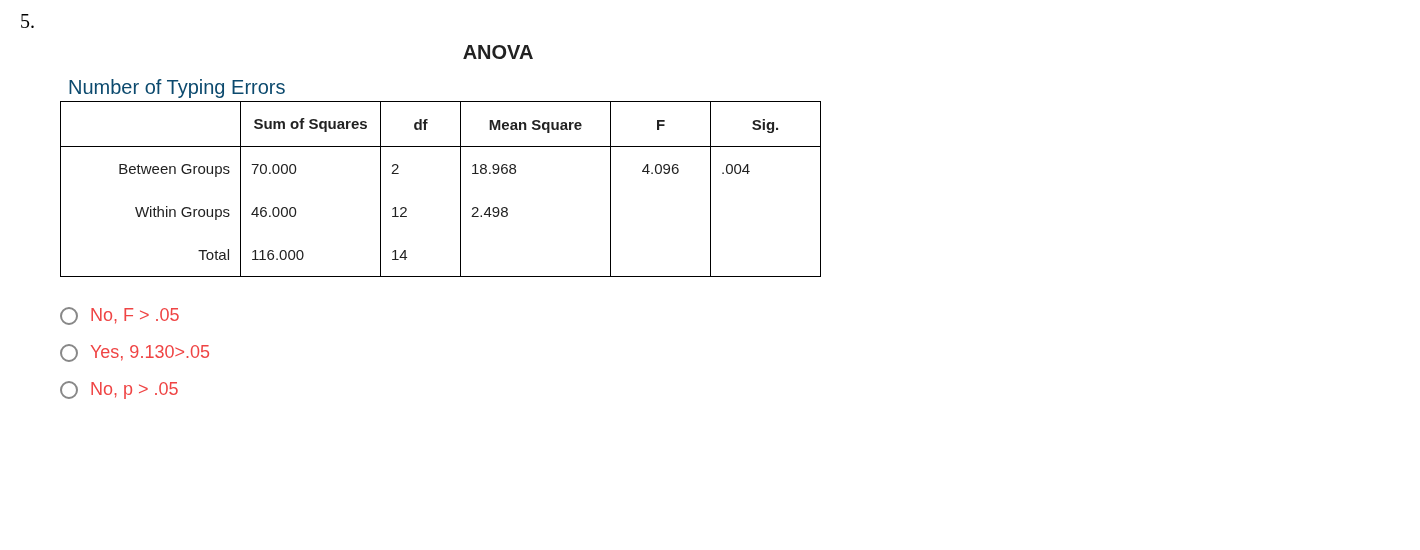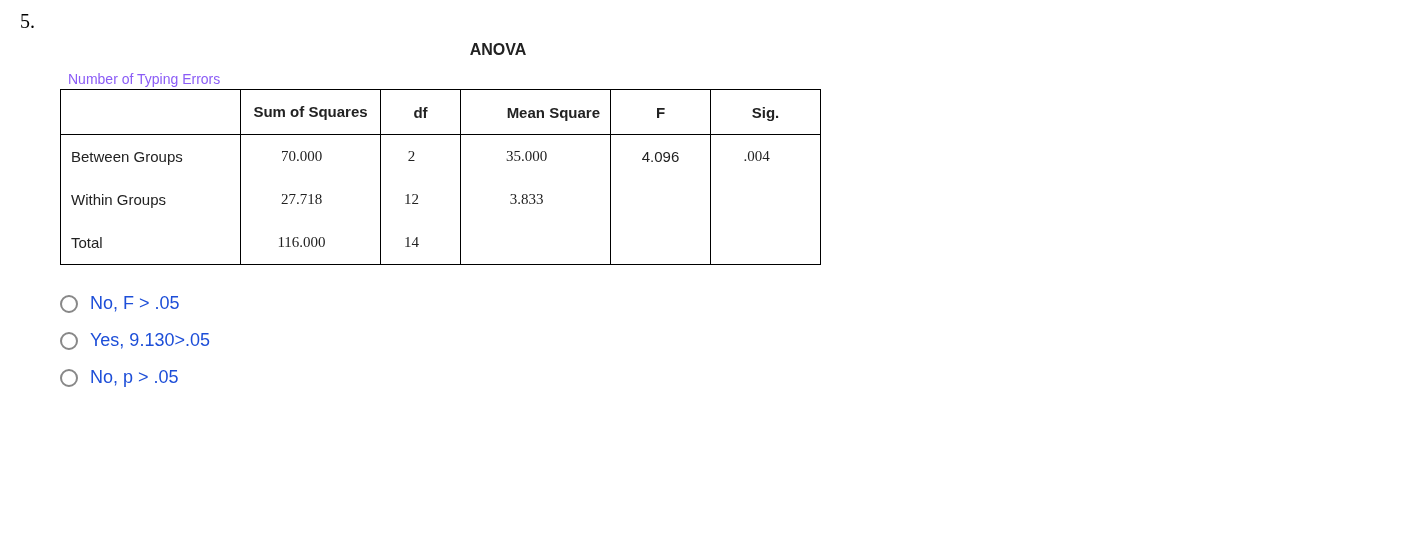--- a/index.html
+++ b/index.html
@@ -18,32 +18,32 @@
       display: flex;
       gap: 8px;
       margin-bottom: 8px;
     }
     .question-number {
       min-width: 24px;
     }
     .anova-title {
       font-family: Arial, Helvetica, sans-serif;
       font-weight: bold;
-      font-size: 16px;
+      font-size: 20px;
       text-align: center;
       width: 860px;
       margin: 6px 0 12px 48px;
       color: #222;
     }
     .table-label {
       font-family: Arial, Helvetica, sans-serif;
-      font-size: 14px;
+      font-size: 20px;
       margin-left: 48px;
       margin-bottom: 2px;
-      color: #8b5cf6;
+      color: #0c4a6e;
     }
     table.anova {
       border-collapse: collapse;
       margin-left: 40px;
       font-family: Arial, Helvetica, sans-serif;
       font-size: 15px;
       color: #222;
       filter: blur(0.3px);
     }
     table.anova th, table.anova td {
@@ -51,33 +51,32 @@
       padding: 13px 10px;
       text-align: center;
       vertical-align: middle;
     }
     table.anova th.rowhead-empty {
       width: 180px;
       border-top: 1.5px solid #000;
       border-left: 1.5px solid #000;
     }
     table.anova td.rowlabel {
-      text-align: left;
+      text-align: right;
       padding-left: 10px;
       width: 180px;
     }
     table.anova .col-ss { width: 140px; }
     table.anova .col-df { width: 80px; }
-    table.anova .col-ms { width: 150px; text-align: right; }
+    table.anova .col-ms { width: 150px; }
     table.anova .col-f  { width: 100px; }
     table.anova .col-sig{ width: 110px; margin-left: 20px; }
     table.anova td.num {
-      text-align: center;
+      text-align: left;
       padding-right: 28px;
-      font-family: Liberation Serif, serif;
     }
     table.anova td.num-center {
       text-align: center;
     }
     table.anova td.empty {
       background: #fff;
     }
     
     table.anova tbody td {
       border-top: none;
@@ -88,21 +87,21 @@
     }
     table.anova tbody tr:last-child td {
       border-bottom: 1.5px solid #000;
       margin-top: 28px;
     }
     .options {
       margin-left: 40px;
       margin-top: 28px;
       font-family: Arial, Helvetica, sans-serif;
       font-size: 18px;
-      color: #1d4ed8;
+      color: #ef4444;
     }
     .option-row {
       display: flex;
       align-items: center;
       gap: 12px;
       margin-bottom: 16px;
     }
     .radio {
       width: 18px;
       height: 18px;
@@ -133,29 +132,29 @@
       <th class="col-ms">Mean Square</th>
       <th class="col-f">F</th>
       <th class="col-sig">Sig.</th>
     </tr>
   </thead>
   <tbody>
     <tr>
       <td class="rowlabel">Between Groups</td>
       <td class="num">70.000</td>
       <td class="num">2</td>
-      <td class="num">35.000</td>
+      <td class="num">18.968</td>
       <td class="num-center">4.096</td>
       <td class="num">.004</td>
     </tr>
     <tr>
       <td class="rowlabel">Within Groups</td>
-      <td class="num">27.718</td>
+      <td class="num">46.000</td>
       <td class="num">12</td>
-      <td class="num">3.833</td>
+      <td class="num">2.498</td>
       <td class="empty"></td>
       <td class="empty"></td>
     </tr>
     <tr>
       <td class="rowlabel">Total</td>
       <td class="num">116.000</td>
       <td class="num">14</td>
       <td class="empty"></td>
       <td class="empty"></td>
       <td class="empty"></td>

